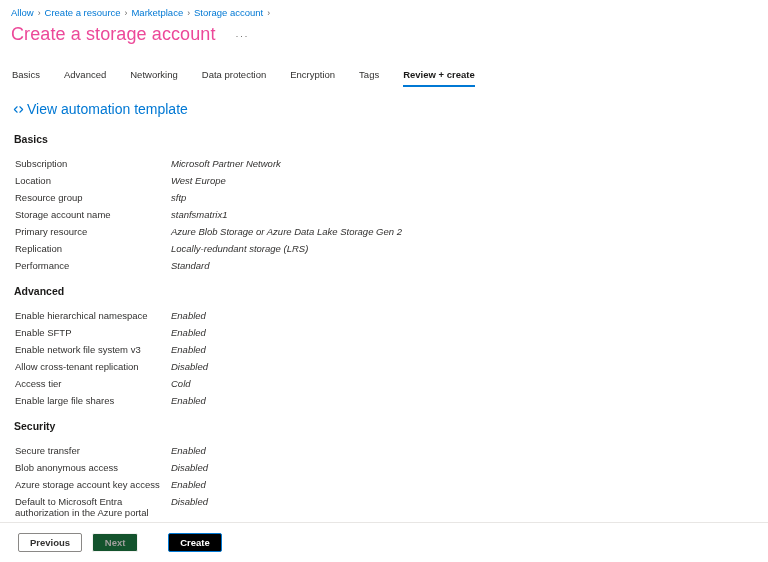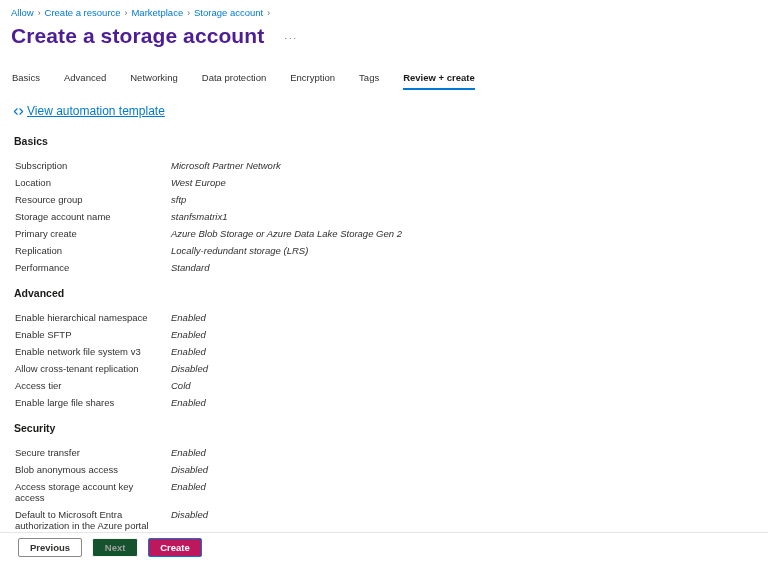--- a/index.html
+++ b/index.html
@@ -13,54 +13,54 @@
     position: relative;
   }
 
   
   .breadcrumb { padding: 7px 0 0 11px; font-size: 9.5px; line-height: 12px; white-space: nowrap; }
   .breadcrumb a { color: #0078d4; text-decoration: none; cursor: pointer; }
   .breadcrumb .sep { color: #605e5c; margin: 0 4px; font-size: 8.5px; }
 
   
   .title-row { padding: 5px 0 0 11px; display: flex; align-items: center; }
-  .page-title { font-size: 21px; font-weight: 700; color: #4c1d95; letter-spacing: 0.1px; }
+  .page-title { font-size: 18px; font-weight: 400; color: #ec4899; letter-spacing: 0.1px; }
   .more-btn { color: #605e5c; font-size: 9px; letter-spacing: 1.5px; margin-left: 20px; cursor: pointer; padding-top: 3px; }
 
   
   .tabs { display: flex; gap: 24px; margin: 24px 0 0 12px; font-size: 9.5px; }
   .tab { padding-bottom: 5px; border-bottom: 2px solid transparent; cursor: pointer; color: #323130; }
   .tab.active { font-weight: 700; border-bottom-color: #0078d4; color: #1b1a19; }
 
   
-  .automation { margin: 14px 0 0 13px; display: inline-flex; align-items: center; gap: 3px; font-size: 12px; color: #0078d4; cursor: pointer; text-decoration: underline; }
+  .automation { margin: 14px 0 0 13px; display: inline-flex; align-items: center; gap: 3px; font-size: 14px; color: #0078d4; cursor: pointer; }
   .automation svg { display: block; }
 
   
   .section-title { margin: 14px 0 0 14px; font-size: 10.5px; font-weight: 700; color: #1b1a19; }
   .rows { margin-top: 13px; }
   .row { display: flex; align-items: flex-start; padding-left: 15px; margin-bottom: 6px; font-size: 9.5px; line-height: 11px; }
   .row .label { flex: 0 0 156px; padding-right: 10px; }
   .row .value { flex: 1; font-style: italic; }
 
   
   .footer {
-    position: absolute; left: 0; right: 0; bottom: 0; height: 30px;
+    position: absolute; left: 0; right: 0; bottom: 0; height: 40px;
     background: #ffffff; border-top: 1px solid #e8e6e4;
     display: flex; align-items: center; padding-left: 18px; gap: 10px;
   }
   .btn {
     font-family: "Liberation Sans", sans-serif;
     font-size: 9.5px; font-weight: 700; line-height: 1;
     border-radius: 2px; padding: 4px 11px; min-width: 46px;
     text-align: center; cursor: pointer; display: inline-block;
   }
   .btn-secondary { background: #ffffff; border: 1px solid #8a8886; color: #323130; }
   .btn-disabled  { background: #14532d; border: 1px solid #f3f2f1; color: #a19f9d; cursor: default; }
-  .btn-primary   { background: #be185d; border: 1px solid #0078d4; color: #ffffff; }
+  .btn-primary   { background: #000000; border: 1px solid #0078d4; color: #ffffff; margin-left: 20px; }
 </style>
 </head>
 <body>
 
 <nav class="breadcrumb">
   <a>Allow</a><span class="sep">›</span><a>Create a resource</a><span class="sep">›</span><a>Marketplace</a><span class="sep">›</span><a>Storage account</a><span class="sep">›</span>
 </nav>
 
 <div class="title-row">
   <h1 class="page-title" style="margin:0">Create a storage account</h1>
@@ -102,21 +102,21 @@
     </div>
     <div class="row">
       <span class="label">Resource group</span>
       <span class="value">sftp</span>
     </div>
     <div class="row">
       <span class="label">Storage account name</span>
       <span class="value">stanfsmatrix1</span>
     </div>
     <div class="row">
-      <span class="label">Primary create</span>
+      <span class="label">Primary resource</span>
       <span class="value">Azure Blob Storage or Azure Data Lake Storage Gen 2</span>
     </div>
     <div class="row">
       <span class="label">Replication</span>
       <span class="value">Locally-redundant storage (LRS)</span>
     </div>
     <div class="row">
       <span class="label">Performance</span>
       <span class="value">Standard</span>
     </div>
@@ -158,21 +158,21 @@
   <div class="rows">
     <div class="row">
       <span class="label">Secure transfer</span>
       <span class="value">Enabled</span>
     </div>
     <div class="row">
       <span class="label">Blob anonymous access</span>
       <span class="value">Disabled</span>
     </div>
     <div class="row">
-      <span class="label">Access storage account key access</span>
+      <span class="label">Azure storage account key access</span>
       <span class="value">Enabled</span>
     </div>
     <div class="row">
       <span class="label">Default to Microsoft Entra authorization in the Azure portal</span>
       <span class="value">Disabled</span>
     </div>
     <div class="row">
       <span class="label">Minimum TLS version</span>
       <span class="value">Version 1.2</span>
     </div>

